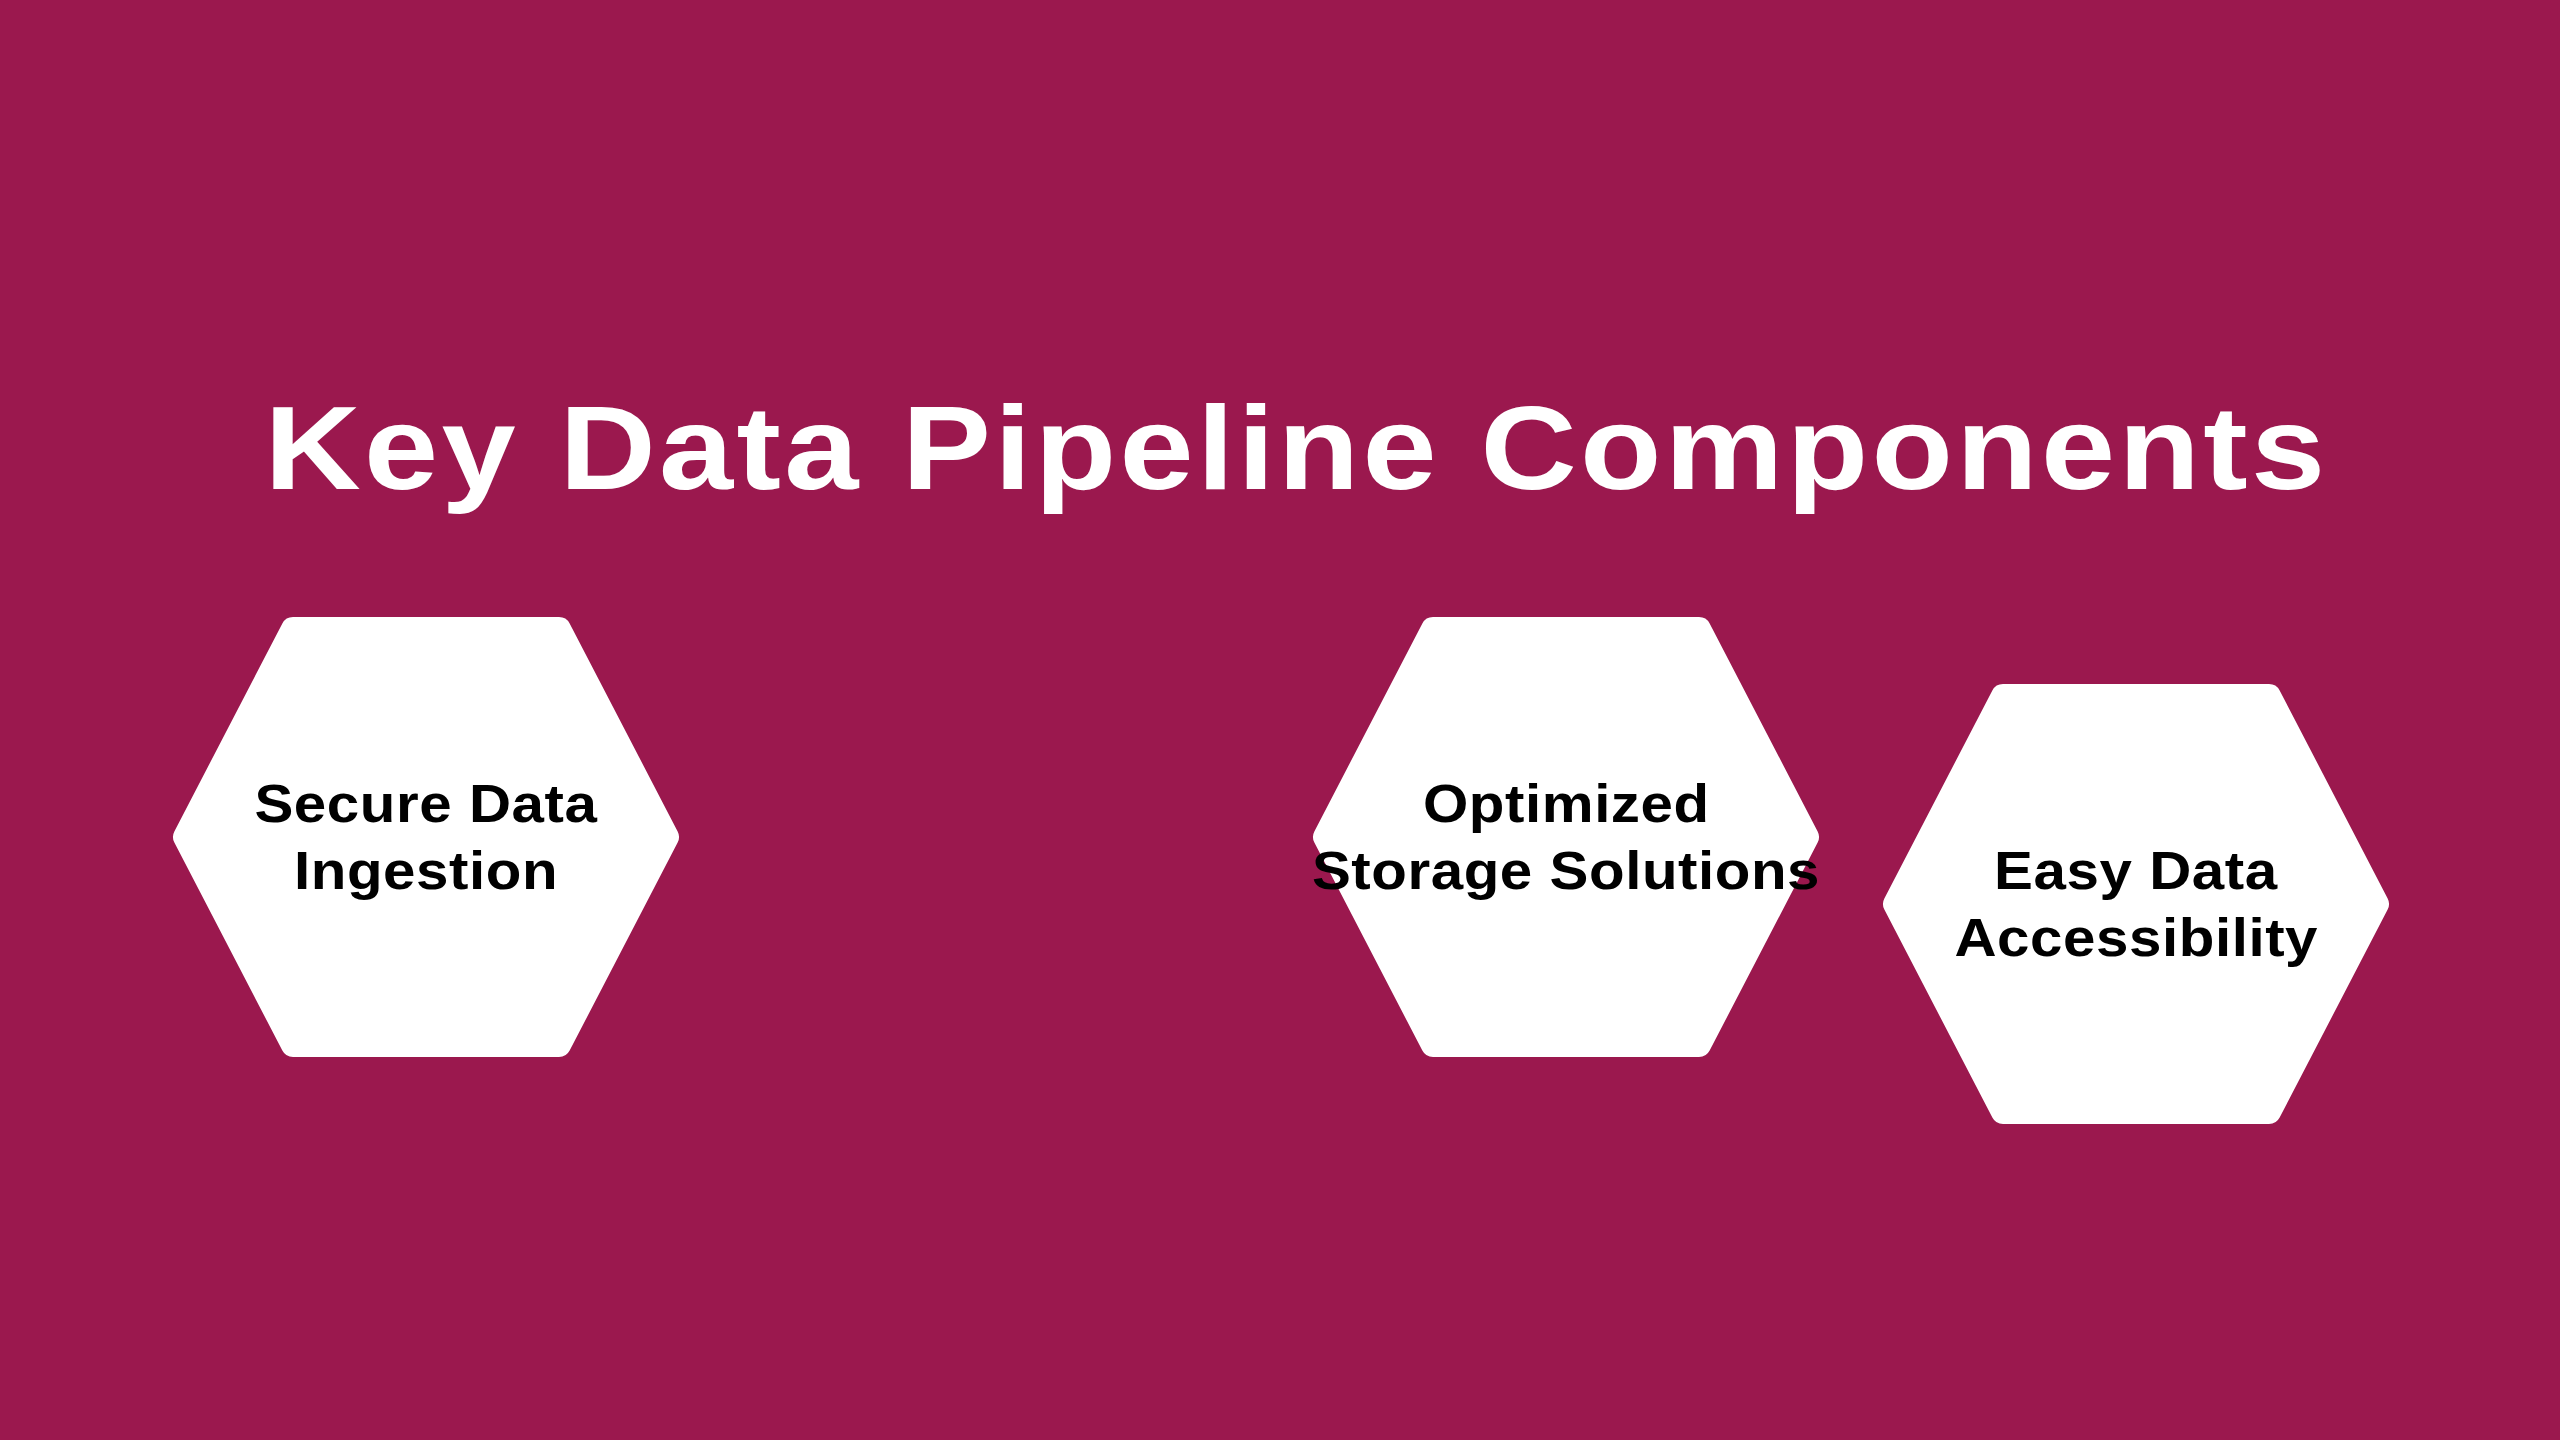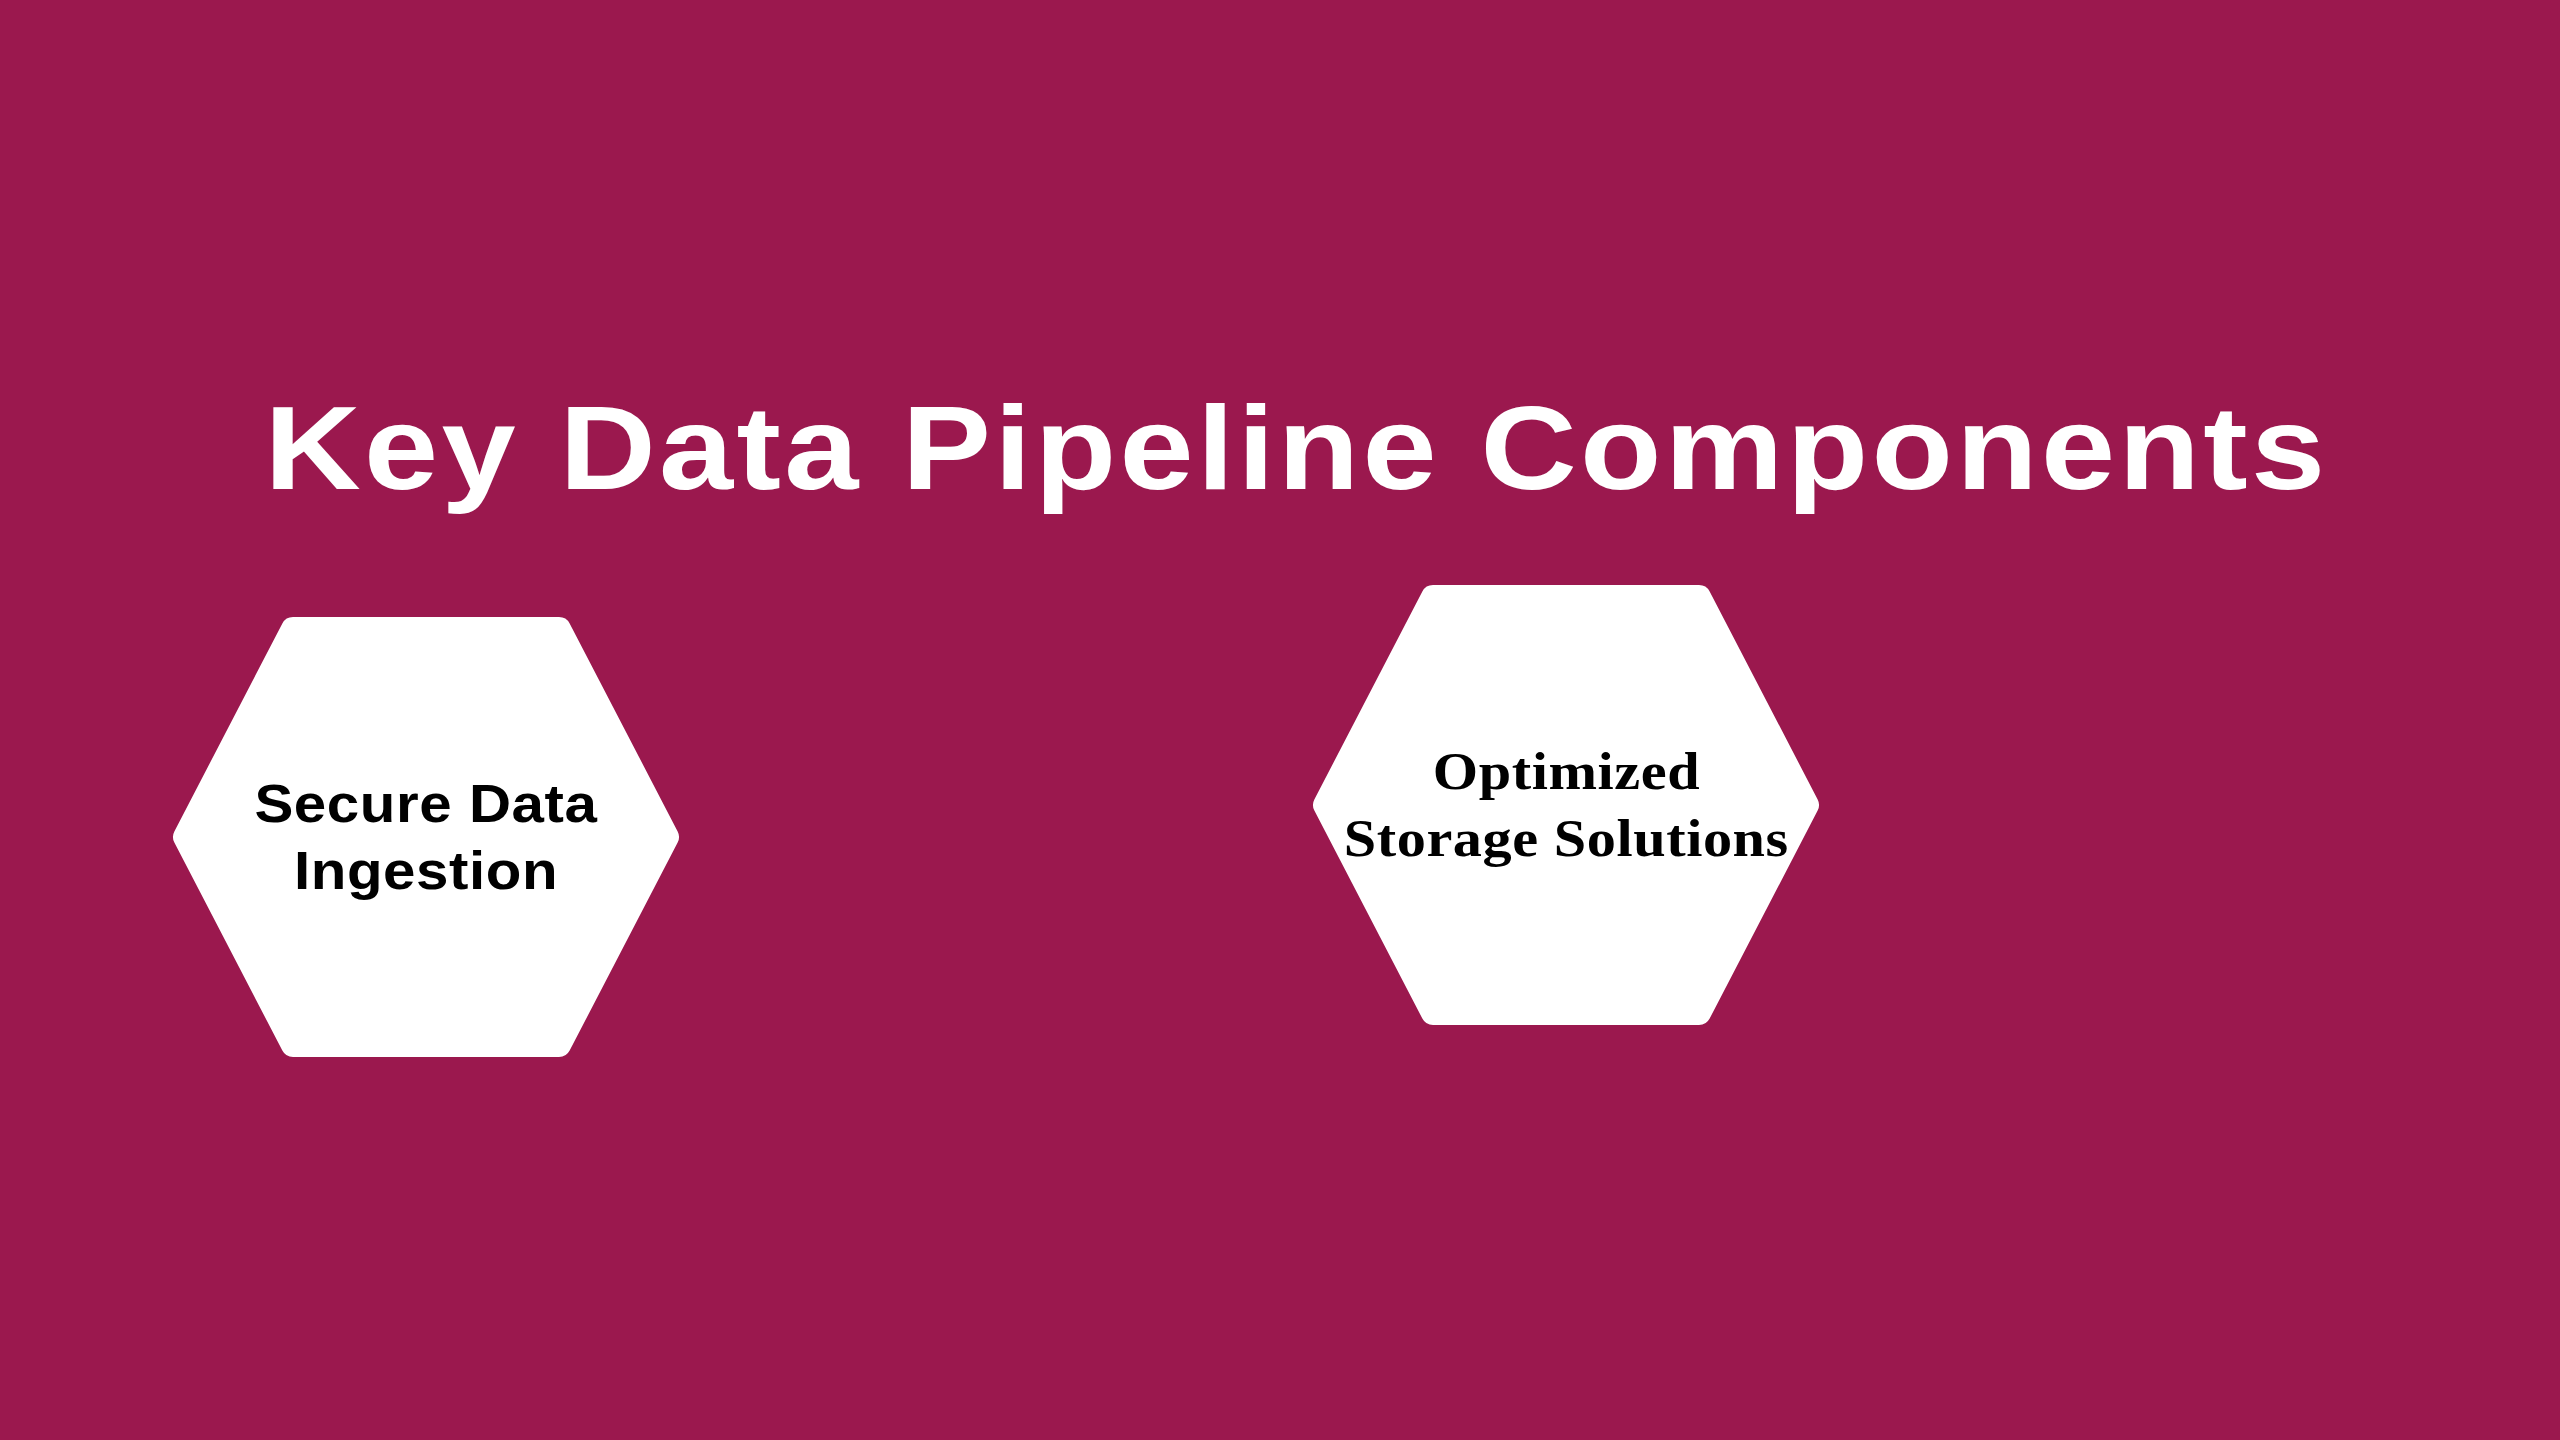--- a/index.html
+++ b/index.html
@@ -89,24 +89,33 @@
     <svg viewBox="0 0 506 440">
       <path d="M 120 12 L 386 12 L 494 220 L 386 428 L 120 428 L 12 220 Z" fill="#FFFFFF" stroke="#FFFFFF" stroke-width="24" stroke-linejoin="round"></path>
     </svg>
     <div class="hex-label">
       <span>Secure Data</span>
       <span>Ingestion</span>
     </div>
   </div>
 
 
-  <div class="hex" style="left:1313px; top:585px;font-family:Liberation Serif, serif;">
+  <div class="hex" style="left:1313px; top:617px;">
     <svg viewBox="0 0 506 440">
       <path d="M 120 12 L 386 12 L 494 220 L 386 428 L 120 428 L 12 220 Z" fill="#FFFFFF" stroke="#FFFFFF" stroke-width="24" stroke-linejoin="round"></path>
     </svg>
     <div class="hex-label">
       <span>Optimized</span>
       <span>Storage Solutions</span>
     </div>
   </div>
 
+  <div class="hex" style="left:1883px; top:684px;">
+    <svg viewBox="0 0 506 440">
+      <path d="M 120 12 L 386 12 L 494 220 L 386 428 L 120 428 L 12 220 Z" fill="#FFFFFF" stroke="#FFFFFF" stroke-width="24" stroke-linejoin="round"></path>
+    </svg>
+    <div class="hex-label">
+      <span>Easy Data</span>
+      <span>Accessibility</span>
+    </div>
+  </div>
 
 </div>
 
 </body></html>

